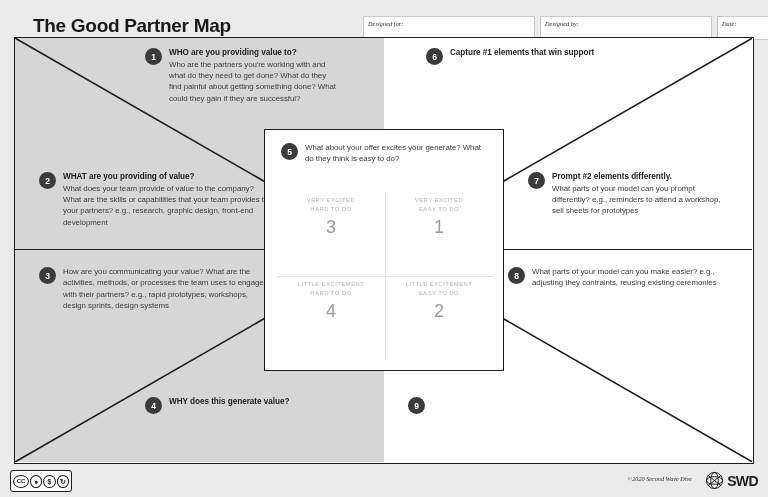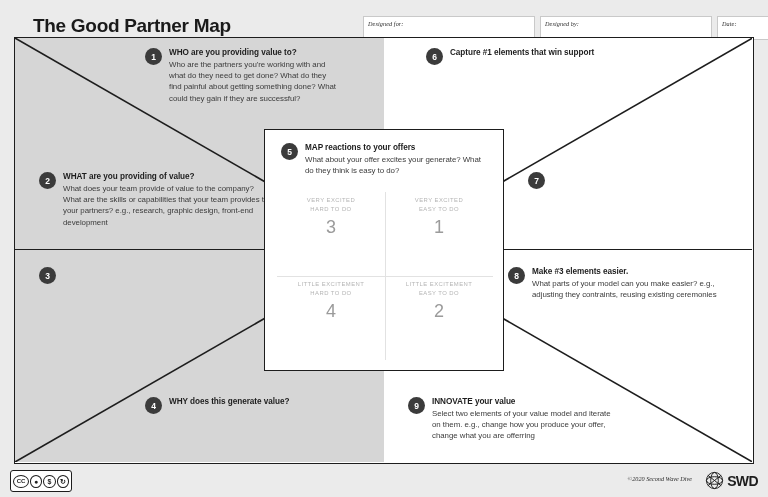--- a/index.html
+++ b/index.html
@@ -215,62 +215,61 @@
       <div class="bullet">2</div>
       <div class="btext">
         <div class="btitle">WHAT are you providing of value?</div>
         <div class="bbody">What does your team provide of value to the company? What are the skills or capabilities that your team provides to your partners? e.g., research, graphic design, front-end development</div>
       </div>
     </div>
 
     <div class="block" id="block-3">
       <div class="bullet">3</div>
       <div class="btext">
+        <div class="bbody">How are you communicating your value? What are the activities, methods, or processes the team uses to engage with their partners? e.g., rapid prototypes, workshops, design sprints, design systems</div>
       </div>
     </div>
 
     <div class="block" id="block-4">
       <div class="bullet">4</div>
       <div class="btext">
         <div class="btitle">WHY does this generate value?</div>
       </div>
     </div>
 
     <div class="block" id="block-6">
       <div class="bullet">6</div>
       <div class="btext">
         <div class="btitle">Capture #1 elements that win support</div>
       </div>
     </div>
 
     <div class="block" id="block-7">
       <div class="bullet">7</div>
+      <div class="btext">
+        <div class="btitle">Prompt #2 elements differently.</div>
+        <div class="bbody">What parts of your model can you prompt differently? e.g., reminders to attend a workshop, sell sheets for prototypes</div>
+      </div>
     </div>
 
     <div class="block" id="block-8">
       <div class="bullet">8</div>
       <div class="btext">
-        <div class="btitle">Make #3 elements easier.</div>
         <div class="bbody">What parts of your model can you make easier? e.g., adjusting they contraints, reusing existing ceremonies</div>
       </div>
     </div>
 
     <div class="block" id="block-9">
       <div class="bullet">9</div>
-      <div class="btext">
-        <div class="btitle">INNOVATE your value</div>
-        <div class="bbody">Select two elements of your value model and iterate on them. e.g., change how you produce your offer, change what you are offerring</div>
-      </div>
     </div>
 
     <div class="matrix">
       <div class="matrix-head">
         <div class="bullet">5</div>
         <div class="btext">
-          <div class="btitle">MAP reactions to your offers</div>
           <div class="bbody">What about your offer excites your generate? What do they think is easy to do?</div>
         </div>
       </div>
 
       <div class="matrix-grid">
         <div class="mx-vline"></div>
         <div class="mx-hline"></div>
 
         <div class="cell" id="cell-3">
           <div class="cell-label">VERY EXCITED</div>

